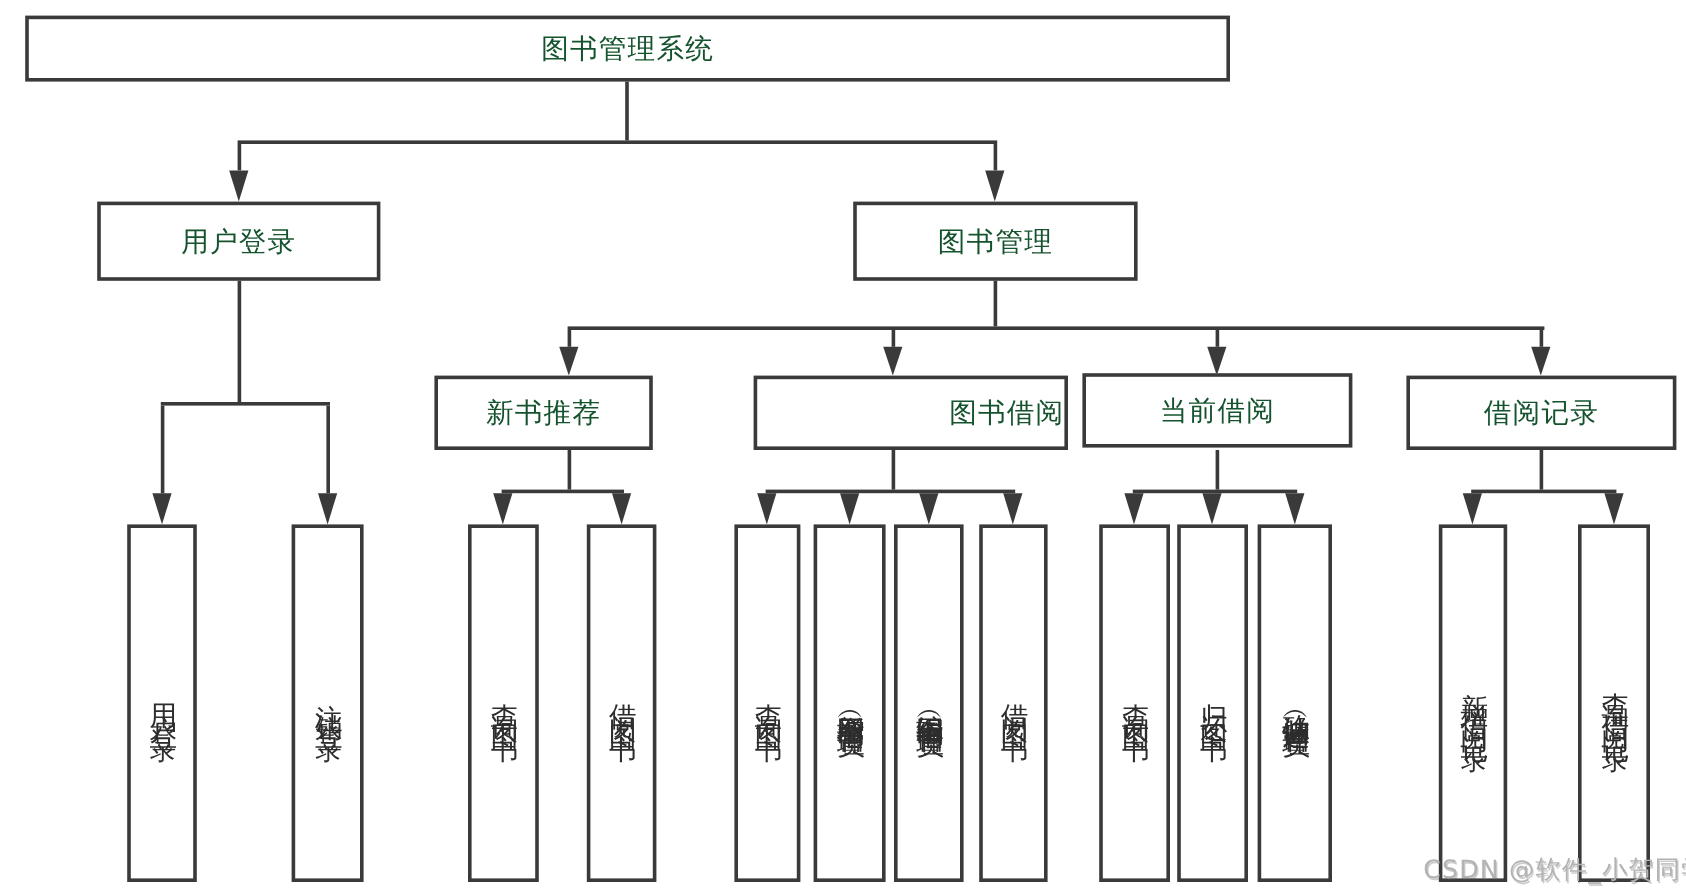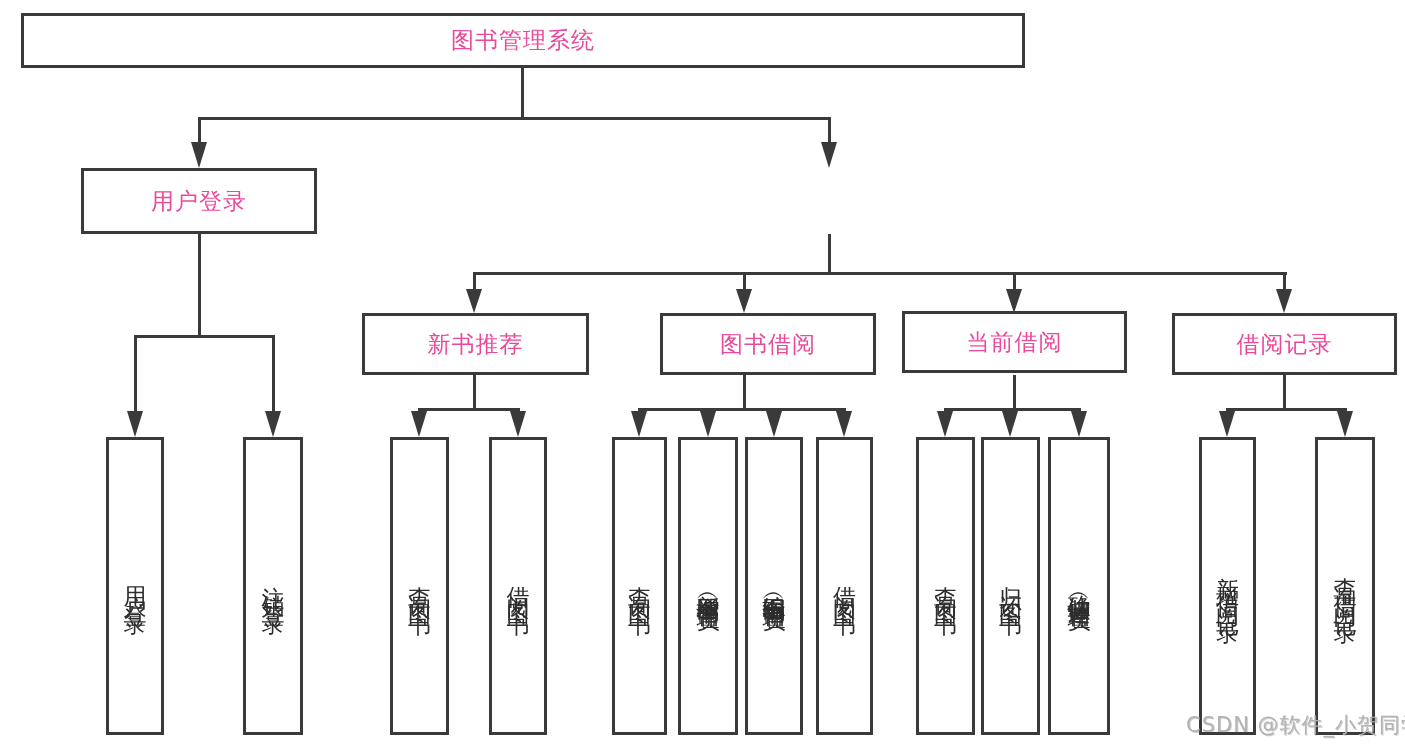--- a/index.html
+++ b/index.html
@@ -17,21 +17,21 @@
     border: 3px solid #3a3a3a;
     background: #ffffff;
     display: flex;
     align-items: center;
     justify-content: center;
     color: #2d2d2d;
   }
   .box-label {
     font-size: 23px;
     letter-spacing: 1px;
-    color: #ec4899;
+    color: #14532d;
     white-space: nowrap;
   }
   .v-label {
     writing-mode: vertical-rl;
     font-size: 23px;
     letter-spacing: 9px;
     color: #2d2d2d;
     line-height: 1;
   }
   .v-label.long { letter-spacing: 2px; }
@@ -66,43 +66,46 @@
   <div class="line" style="left:521px; top:68px; width:3px; height:49px;"></div>
   <div class="line" style="left:198px; top:117px; width:633px; height:3px;"></div>
   <div class="line" style="left:198px; top:120px; width:3px; height:22px;"></div>
   <div class="head" style="left:191px; top:142px;"></div>
   <div class="line" style="left:828px; top:120px; width:3px; height:22px;"></div>
   <div class="head" style="left:821px; top:142px;"></div>
 
   <div class="box" style="left:81px; top:168px; width:236px; height:66px;">
     <span class="box-label">用户登录</span>
   </div>
+  <div class="box" style="left:711px; top:168px; width:237px; height:66px;">
+    <span class="box-label">图书管理</span>
+  </div>
 
   <div class="line" style="left:198px; top:234px; width:3px; height:101px;"></div>
   <div class="line" style="left:134px; top:335px; width:141px; height:3px;"></div>
   <div class="line" style="left:134px; top:338px; width:3px; height:73px;"></div>
   <div class="head" style="left:127px; top:411px;"></div>
   <div class="line" style="left:272px; top:338px; width:3px; height:73px;"></div>
   <div class="head" style="left:265px; top:411px;"></div>
 
   <div class="line" style="left:828px; top:234px; width:3px; height:38px;"></div>
   <div class="line" style="left:473px; top:272px; width:814px; height:3px;"></div>
   <div class="line" style="left:473px; top:275px; width:3px; height:14px;"></div>
   <div class="head" style="left:466px; top:289px; border-top-width:24px;"></div>
   <div class="line" style="left:743px; top:275px; width:3px; height:14px;"></div>
   <div class="head" style="left:736px; top:289px; border-top-width:24px;"></div>
   <div class="line" style="left:1013px; top:275px; width:3px; height:14px;"></div>
   <div class="head" style="left:1006px; top:289px; border-top-width:24px;"></div>
   <div class="line" style="left:1283px; top:275px; width:3px; height:14px;"></div>
   <div class="head" style="left:1276px; top:289px; border-top-width:24px;"></div>
 
-  <div class="box" style="left:362px; top:313px; width:227px; height:62px;">
+  <div class="box" style="left:362px; top:313px; width:182px; height:62px;">
     <span class="box-label">新书推荐</span>
   </div>
-  <div class="box" style="left:660px; top:313px; width:216px; height:62px;">
+  <div class="box" style="left:628px; top:313px; width:262px; height:62px;justify-content:flex-end;">
     <span class="box-label">图书借阅</span>
   </div>
   <div class="box" style="left:902px; top:311px; width:225px; height:62px;">
     <span class="box-label">当前借阅</span>
   </div>
   <div class="box" style="left:1172px; top:313px; width:225px; height:62px;">
     <span class="box-label">借阅记录</span>
   </div>
 
   <div class="line" style="left:473px; top:375px; width:3px; height:33px;"></div>

